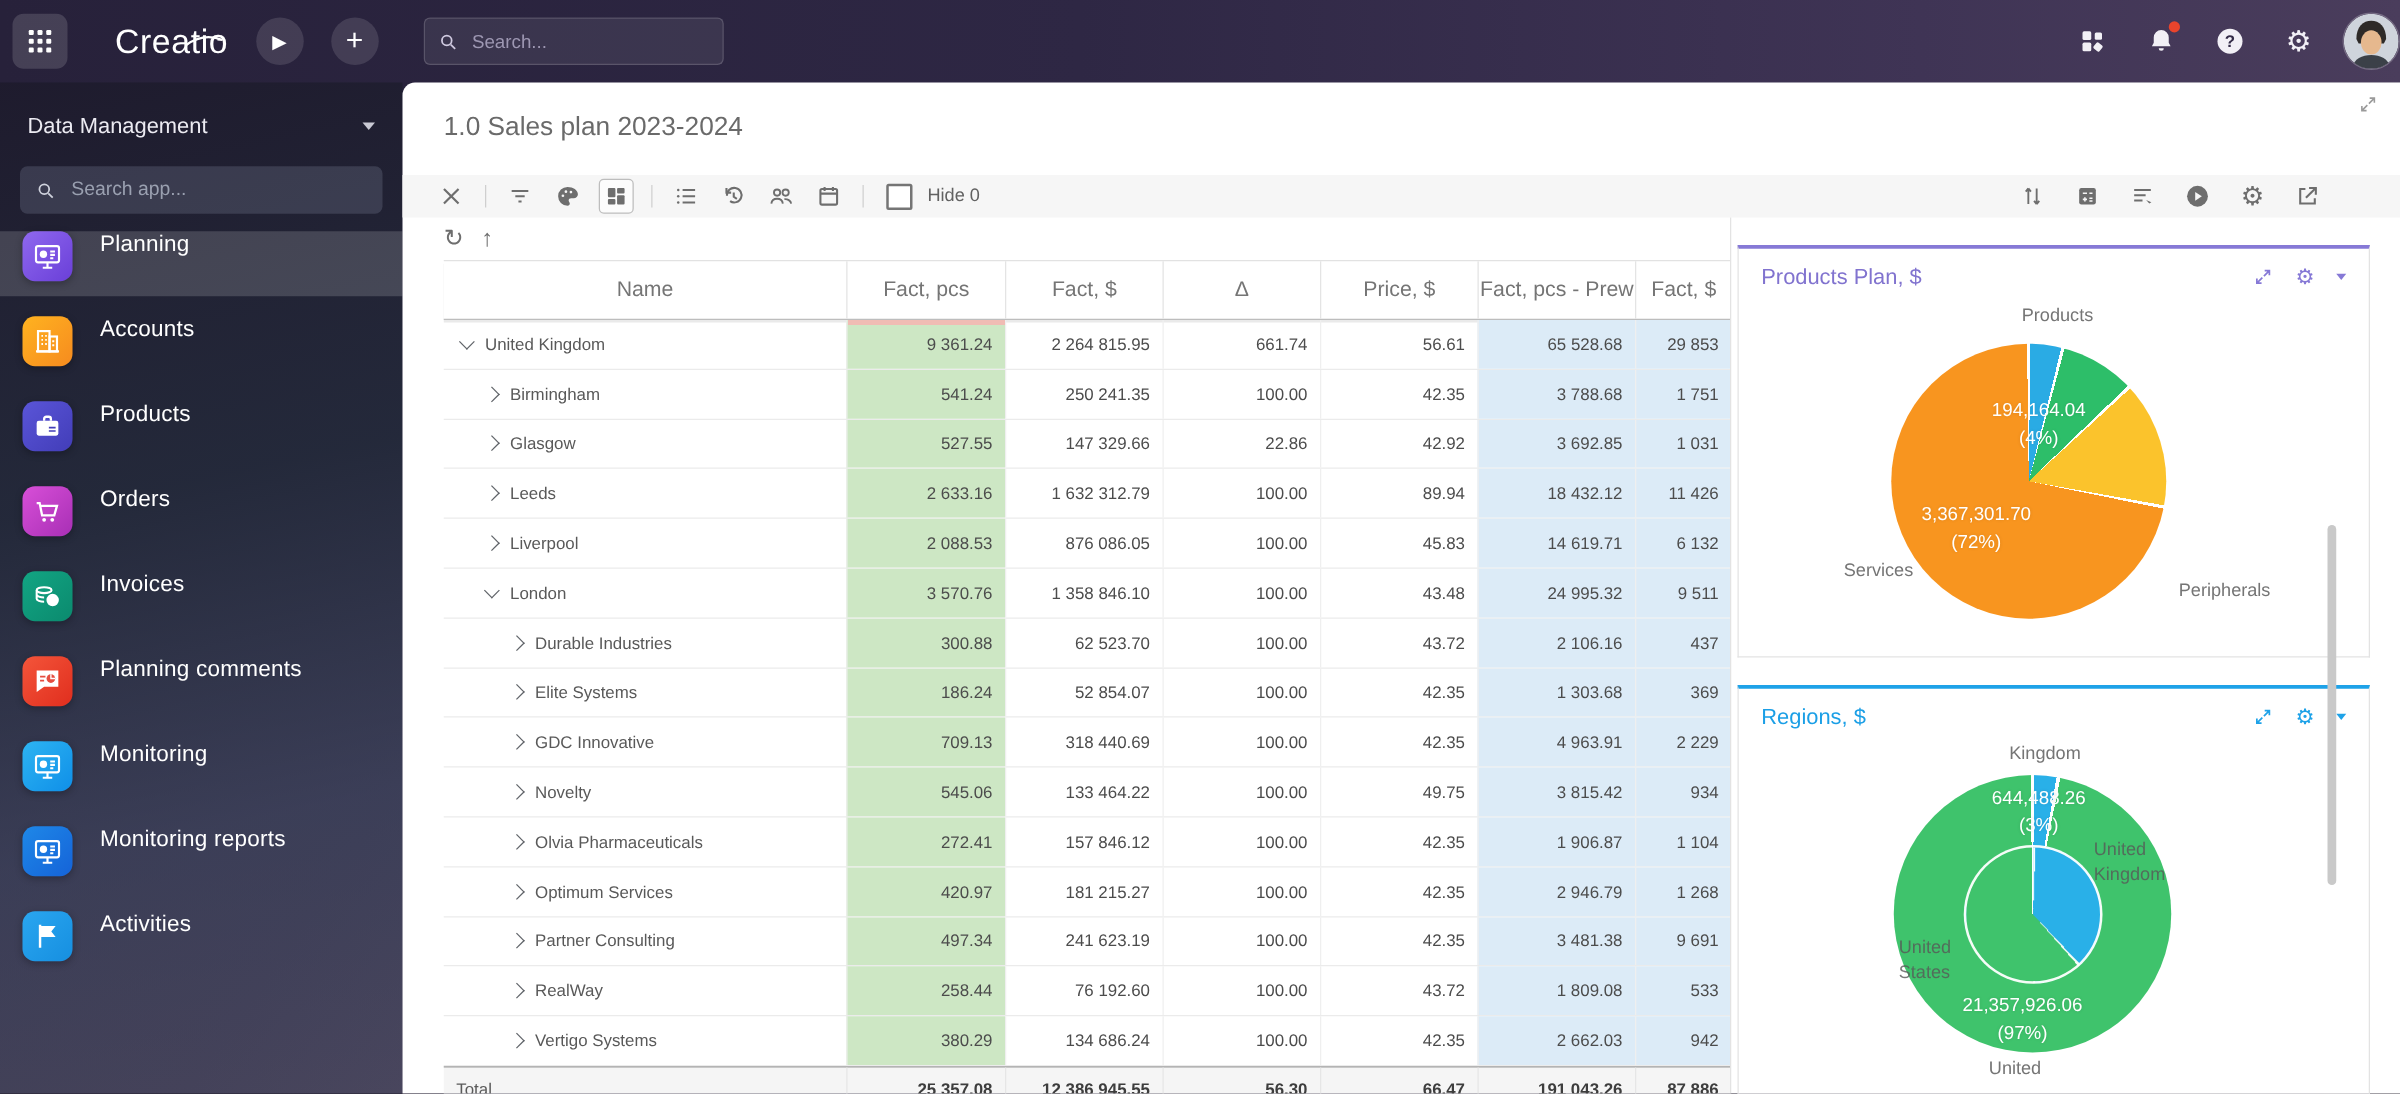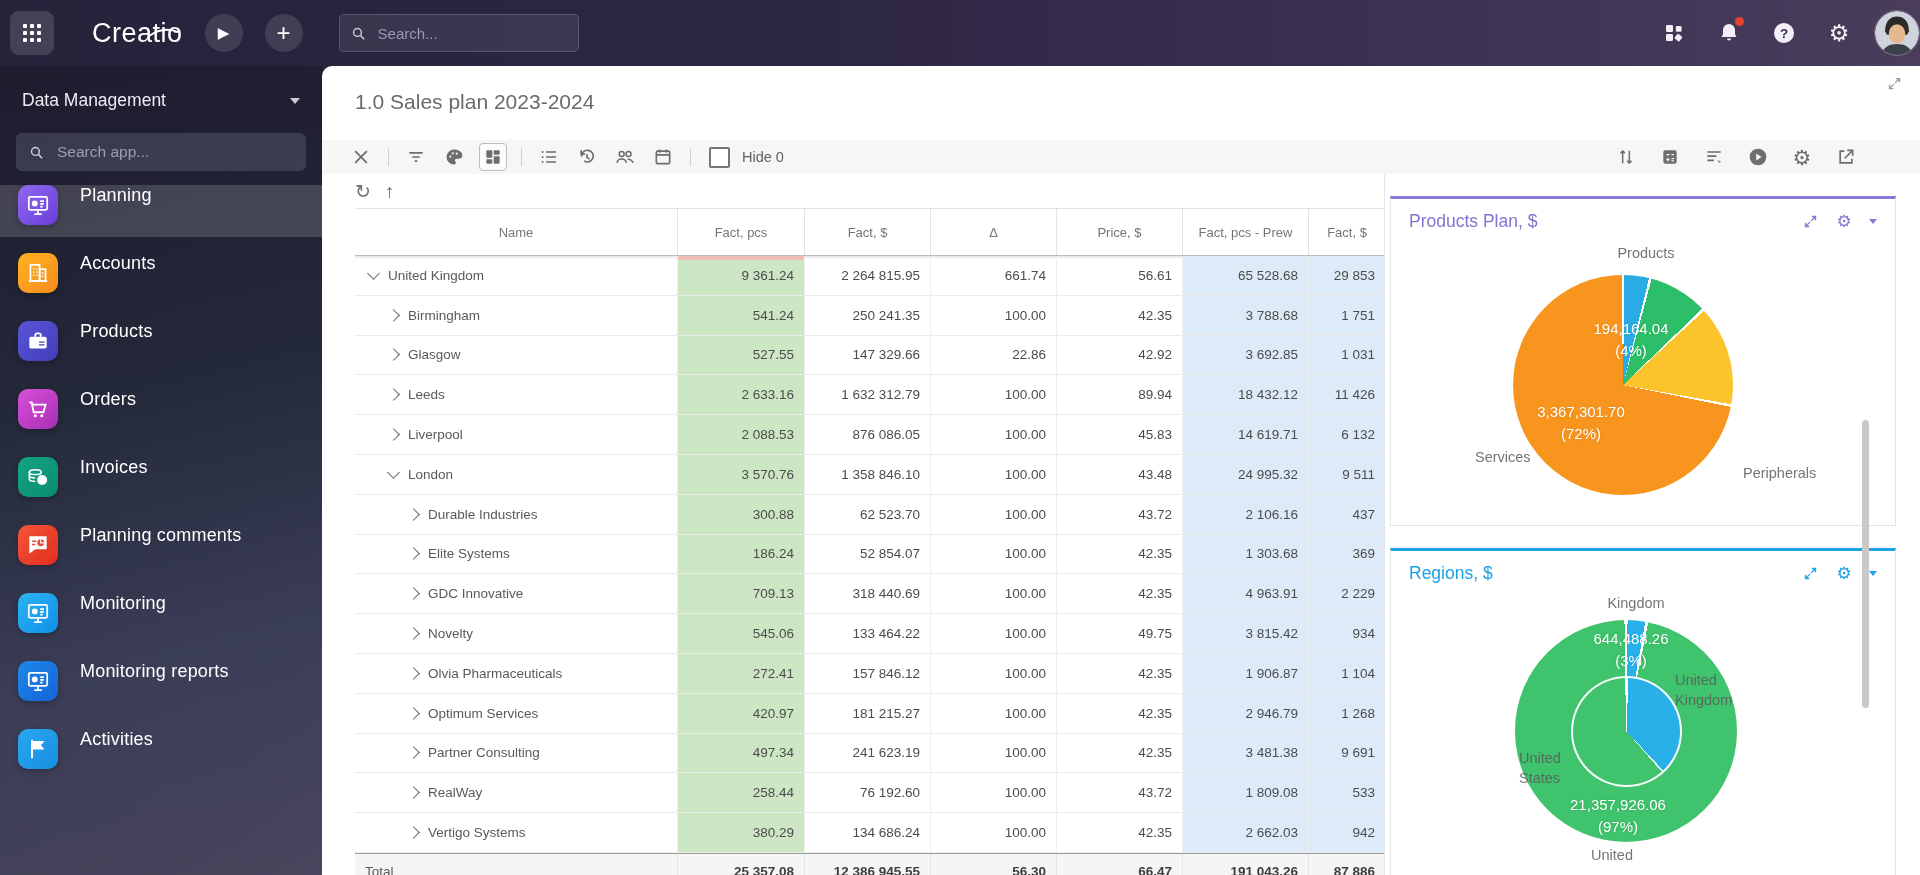--- a/index.html
+++ b/index.html
@@ -58,21 +58,21 @@
   .toolbar-right{margin-left:auto;display:flex;align-items:center;padding-right:52px;}
   .toolbar-right .t-icon{margin:0 9px;}
   .glyph{font-size:19px;line-height:1;color:#6e6e6e;}
   
   .content{display:flex;height:701px;}
   .table-area{width:1063px;padding-left:33px;box-sizing:border-box;border-right:1px solid #e3e3e3;overflow:hidden;}
   .grid-row{display:grid;grid-template-columns:322px 127px 126px 126px 126px 126px 77px;}
   .icons-row{height:34px;display:flex;align-items:center;border-bottom:1px solid #e2e2e2;color:#6a6a6a;}
   .icons-row .glyph{font-size:19px;margin-right:14px;cursor:pointer;}
   .thead{height:46px;border-bottom:1px solid #bdbdbd;box-shadow:0 2px 0 #eaeaea;}
-  .th{display:flex;align-items:center;justify-content:center;font-size:13px;color:#757575;border-left:1px solid #e4e4e4;cursor:pointer;}
+  .th{display:flex;align-items:center;justify-content:center;font-size:17px;color:#757575;border-left:1px solid #e4e4e4;cursor:pointer;}
   .th:first-child{border-left:none;}
   .trow{height:38.8px;border-bottom:1px solid #ebebeb;}
   .tc{display:flex;align-items:center;font-size:13.5px;color:#4c4c4c;overflow:hidden;white-space:nowrap;}
   .tc.num{justify-content:flex-end;padding-right:10px;border-left:1px solid #efefef;cursor:pointer;}
   .tc.name{color:#595959;gap:10px;cursor:pointer;}
   .tc.green{background:#cde7c4;}
   .tc.blue{background:#dcebf7;}
   .tc.first-green{box-shadow:inset 0 4px 0 #f0bcb4;}
   .chev{width:8px;height:8px;border-right:1.7px solid #5f6368;border-bottom:1.7px solid #5f6368;display:inline-block;flex:none;}
   .chev.r{transform:rotate(-45deg);}

